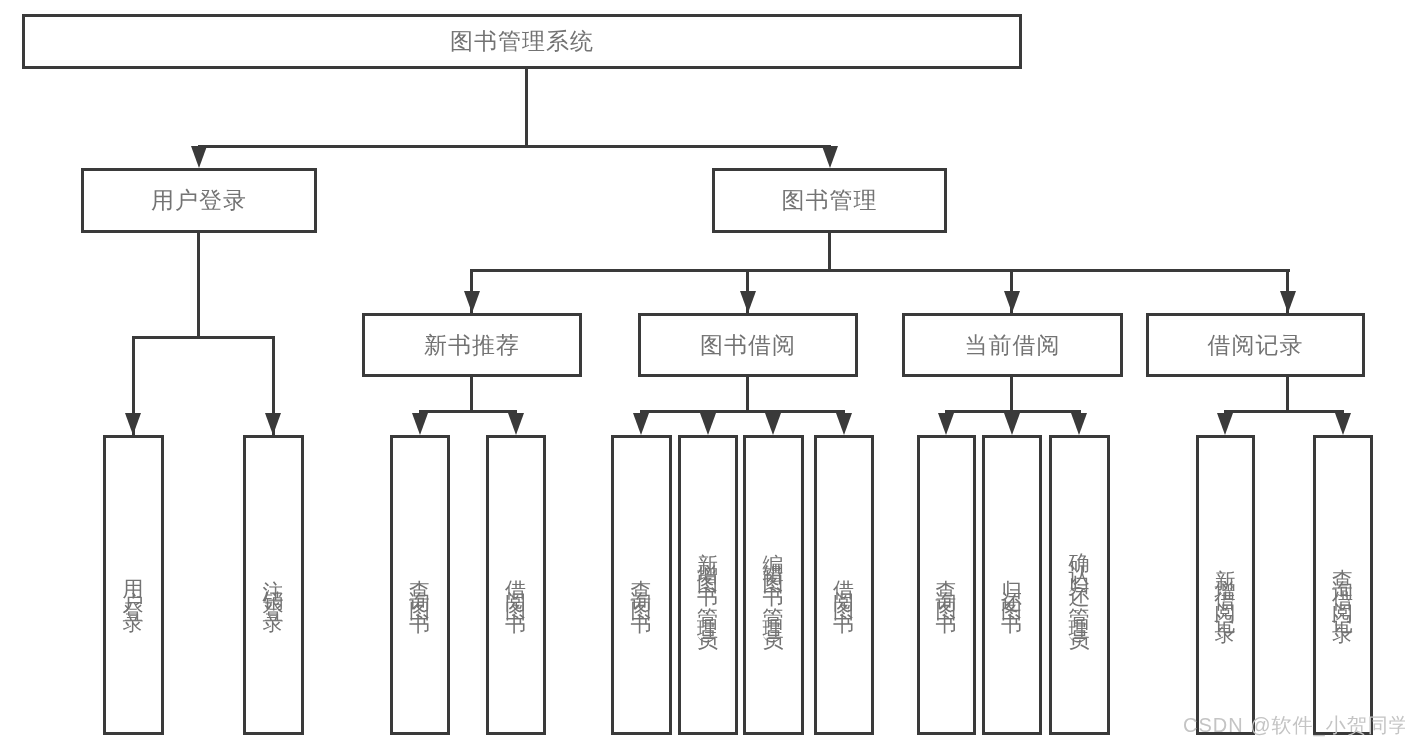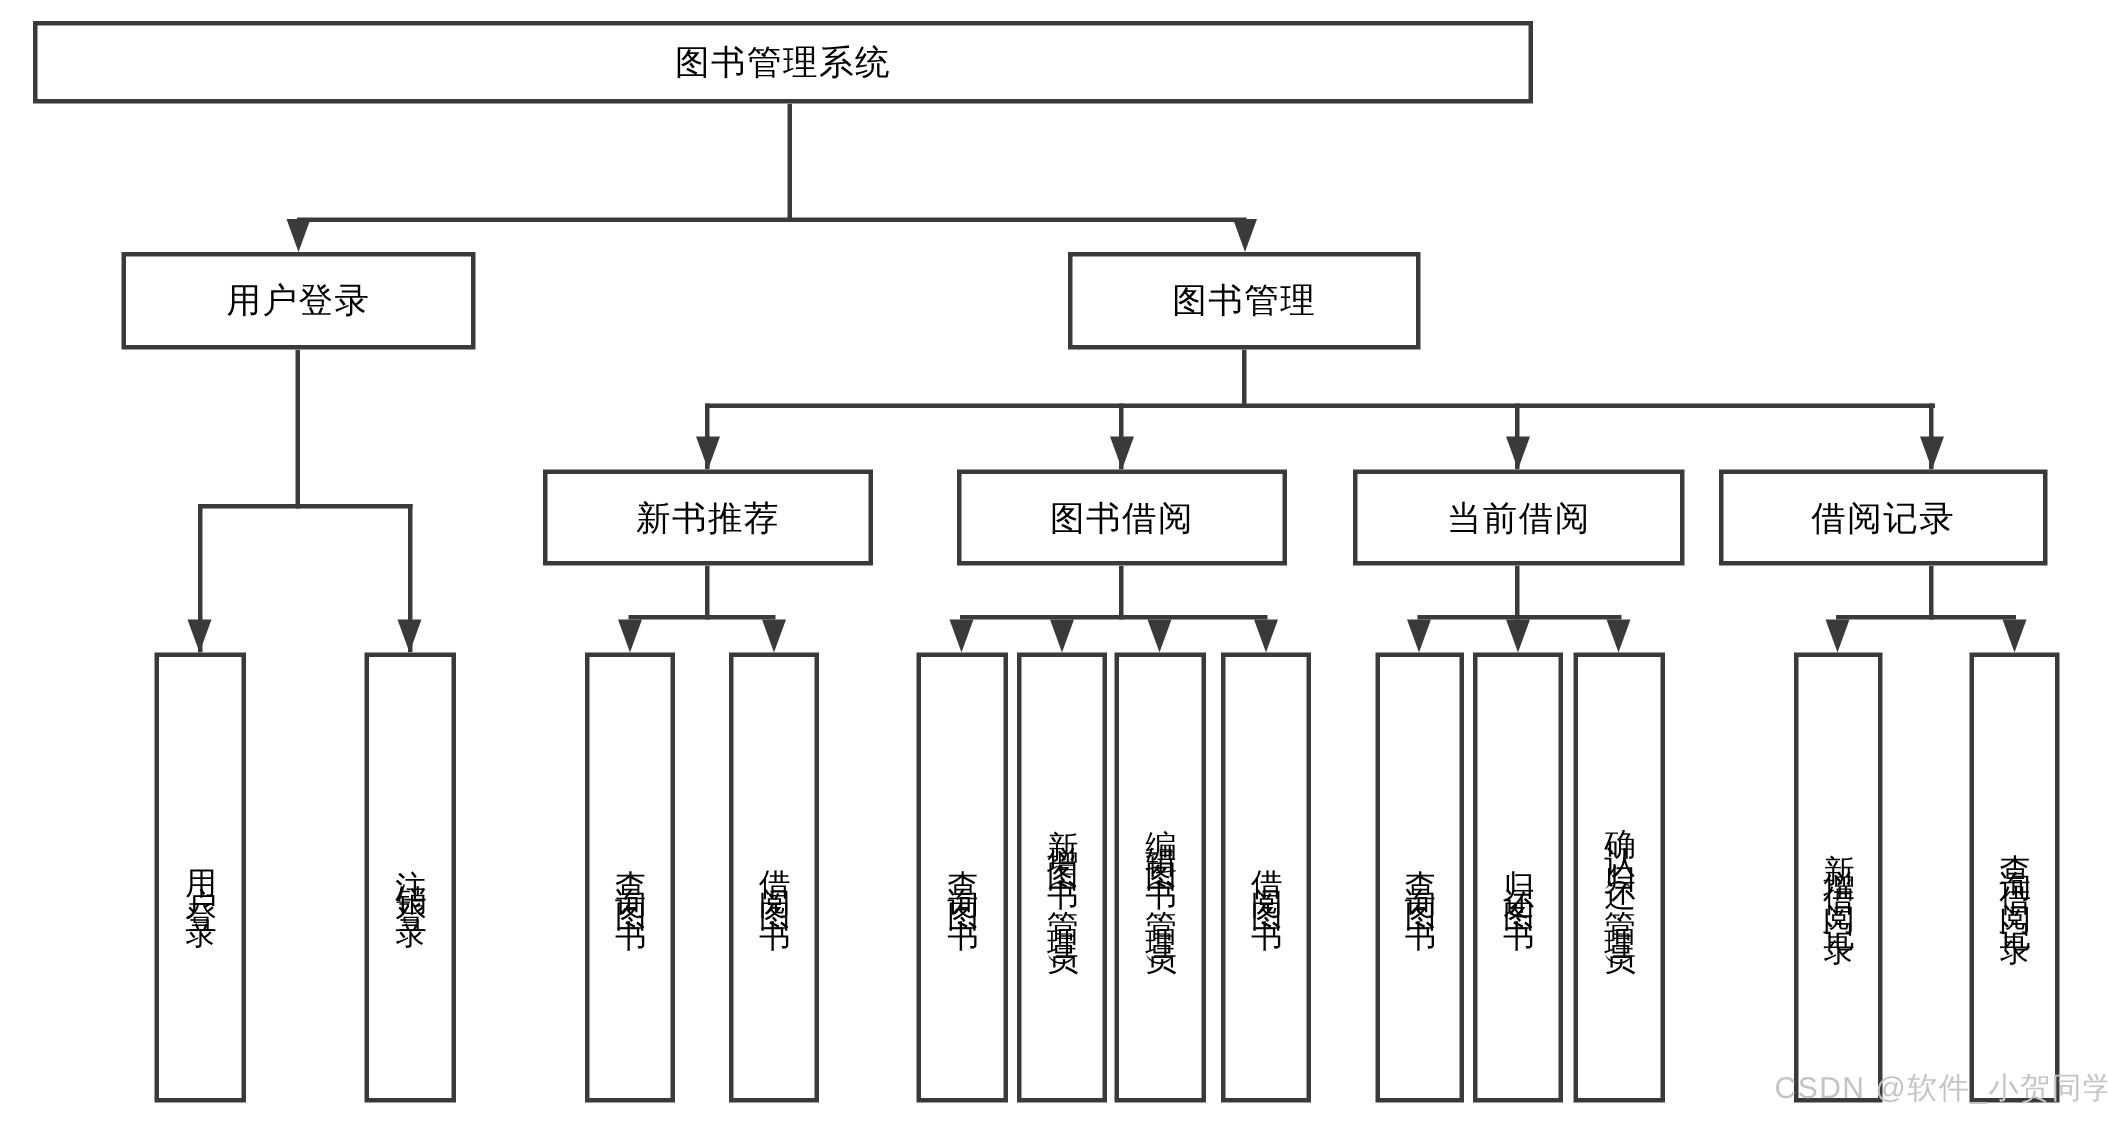--- a/index.html
+++ b/index.html
@@ -3,21 +3,21 @@
 <meta charset="utf-8">
 <style>
   html,body { margin:0; padding:0; background:#ffffff; }
   .stage {
     position:relative; width:1405px; height:747px; background:#ffffff;
     font-family:"Liberation Sans", sans-serif; overflow:hidden;
   }
   .node {
     position:absolute; background:#ffffff; border:3px solid #3a3a3a;
     box-sizing:border-box; display:flex; align-items:center; justify-content:center;
-    color:#000000; z-index:2;
+    color:#737373; z-index:2;
   }
   .node.h span { font-size:23px; letter-spacing:1px; white-space:nowrap; }
   .node.v span {
     writing-mode:vertical-rl; text-orientation:mixed;
     font-size:21px; letter-spacing:11px; line-height:1;
   }
   .vl { position:absolute; width:3px; background:#3a3a3a; z-index:1; }
   .hl { position:absolute; height:3px; background:#3a3a3a; z-index:1; }
   .ar {
     position:absolute; width:0; height:0; z-index:3;

